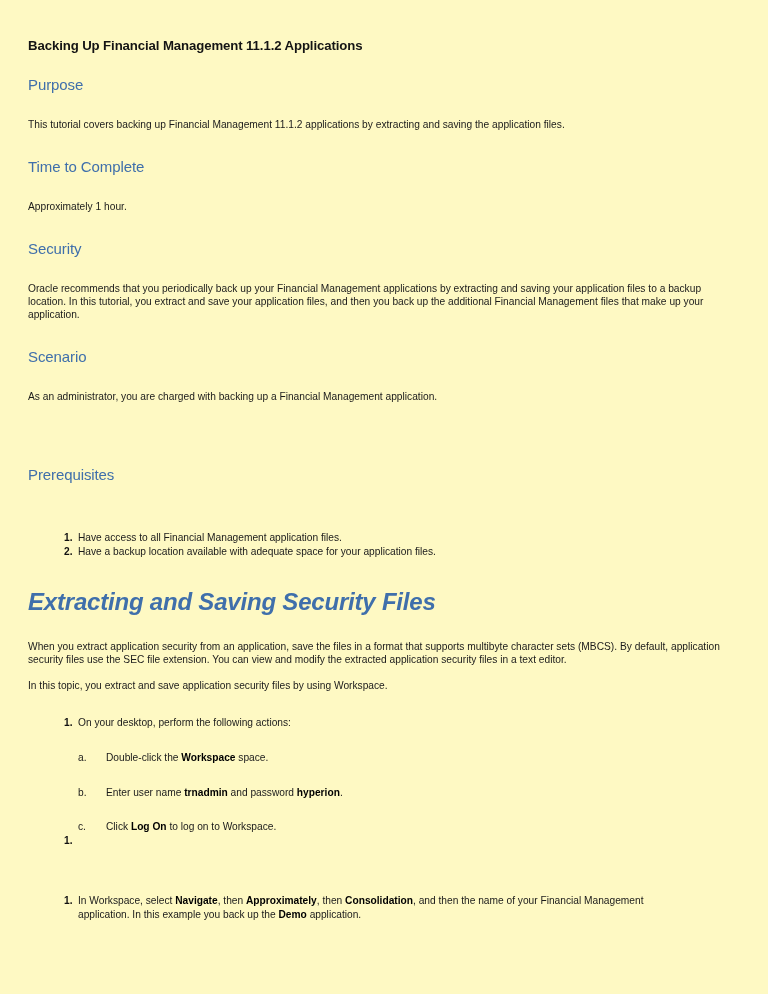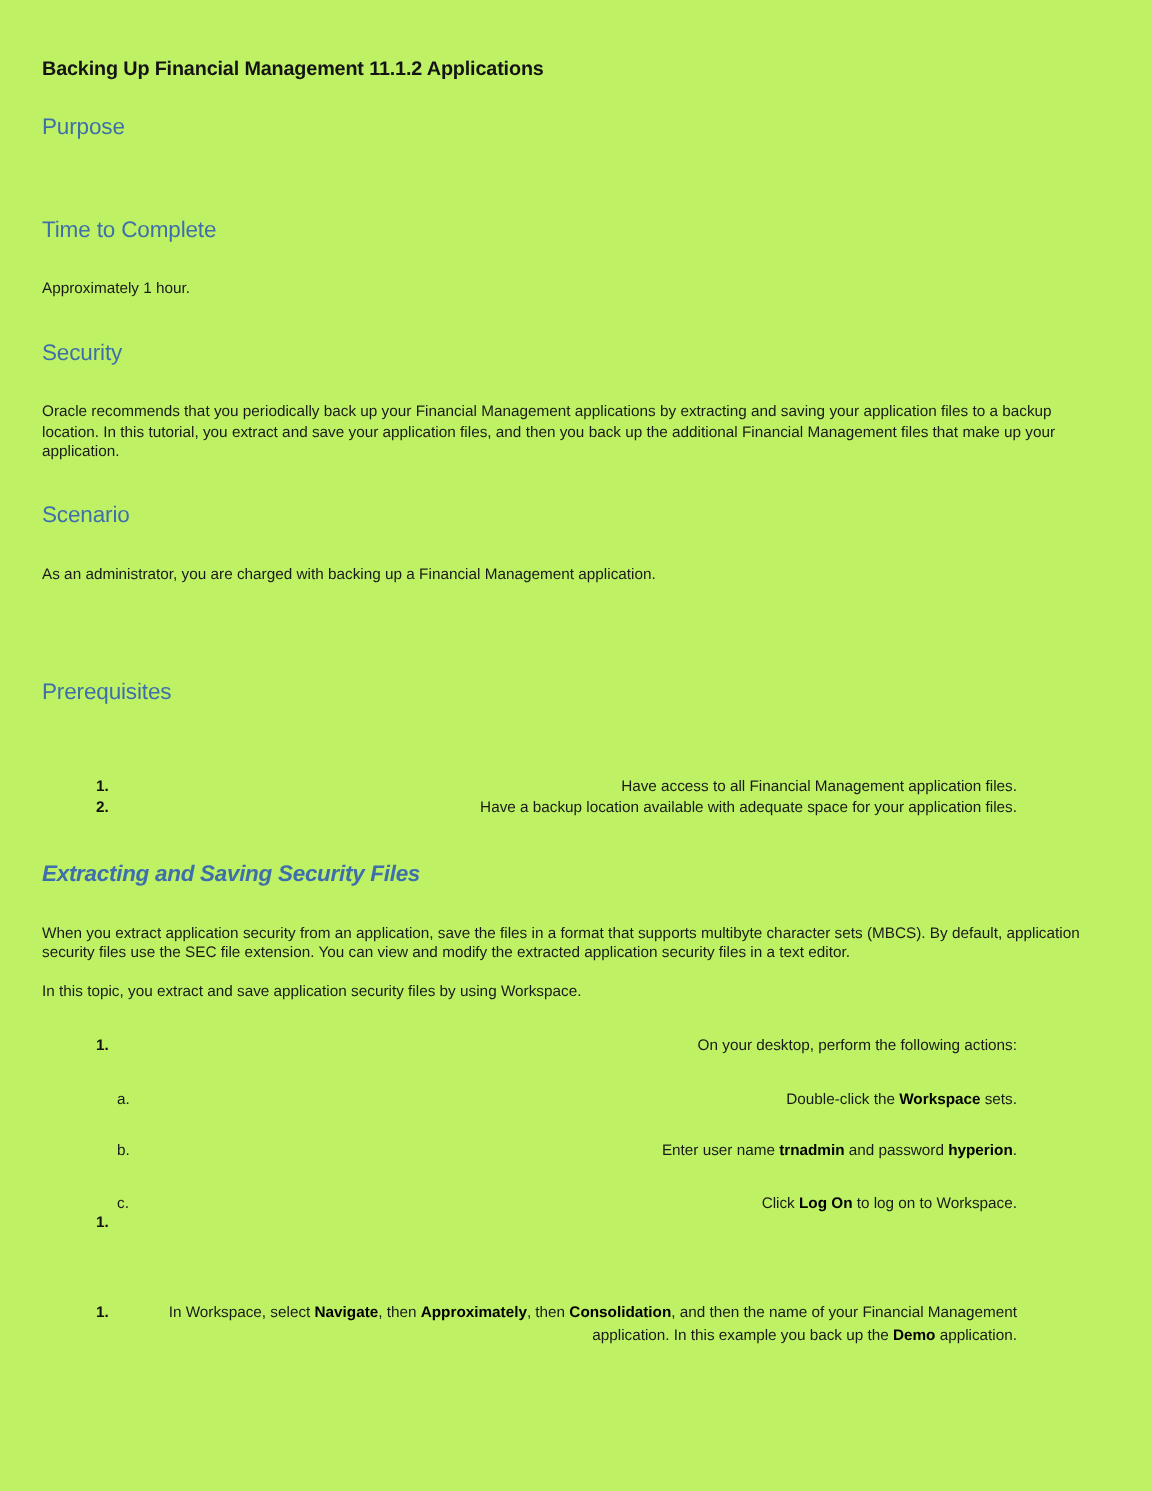--- a/index.html
+++ b/index.html
@@ -11,21 +11,21 @@
     width: 768px;
     height: 994px;
     font-family: "Liberation Sans", sans-serif;
     color: #111111;
     -webkit-font-smoothing: antialiased;
   }
   .page {
     position: relative;
     width: 768px;
     height: 994px;
-    background: #bef264;
+    background: #fef9c3;
     box-sizing: border-box;
     padding: 38px 33px 0 28px;
   }
   .doc-title {
     font-size: 13.2px;
     font-weight: bold;
     color: #141414;
     letter-spacing: -0.1px;
     margin: 0 0 22px 0;
     line-height: 1.2;
@@ -34,41 +34,40 @@
     font-size: 15px;
     font-weight: normal;
     color: #3f6fab;
     margin: 0 0 0 0;
     line-height: 1.25;
     letter-spacing: -0.1px;
   }
   h2.section-heading.emphasis {
     font-weight: bold;
     font-style: italic;
-    font-size: 15px;
+    font-size: 24px;
     letter-spacing: -0.2px;
   }
   p.body-text {
     font-size: 10.2px;
     line-height: 13.2px;
     color: #1a1a1a;
     margin: 0;
     max-width: 708px;
     letter-spacing: 0.01px;
   }
   .spacer-md { height: 23px; }
   .spacer-lg { height: 27px; }
   .spacer-para { height: 13px; }
 
   ol.num-list {
     margin: 0;
     padding: 0 0 0 36px;
     list-style: none;
     counter-reset: numitem;
-    text-align: right;
   }
   ol.num-list > li {
     position: relative;
     font-size: 10.2px;
     line-height: 14.6px;
     color: #1a1a1a;
     counter-increment: numitem;
     padding-left: 14px;
     max-width: 600px;
   }
@@ -103,20 +102,21 @@
 </style>
 </head>
 <body>
 
 <div class="page">
 
   <h1 class="doc-title">Backing Up Financial Management 11.1.2 Applications</h1>
 
   <h2 class="section-heading" style="color: rgb(63, 111, 171);">Purpose</h2>
   <div class="spacer-md"></div>
+  <p class="body-text">This tutorial covers backing up Financial Management 11.1.2 applications by extracting and saving the application files.</p>
 
   <div class="spacer-lg"></div>
 
   <h2 class="section-heading" style="color: rgb(63, 111, 171);">Time to Complete</h2>
   <div class="spacer-md"></div>
   <p class="body-text">Approximately 1 hour.</p>
 
   <div class="spacer-lg"></div>
 
   <h2 class="section-heading" style="color: rgb(63, 111, 171);">Security</h2>
@@ -151,21 +151,21 @@
 
   <p class="body-text">In this topic, you extract and save application security files by using Workspace.</p>
 
   <div class="spacer-md"></div>
 
   <ol class="num-list" style="counter-reset: numitem 0;">
     <li>
       <span>On your desktop, perform the following actions:</span>
       <ul class="sub-steps">
         <li>
-          <span class="marker">a.</span><span>Double-click the </span><b>Workspace</b><span> sets.</span>
+          <span class="marker">a.</span><span>Double-click the </span><b>Workspace</b><span> space.</span>
         </li>
         <li>
           <span class="marker">b.</span><span>Enter user name </span><b>trnadmin</b><span> and password </span><b>hyperion</b><span>.</span>
         </li>
         <li>
           <span class="marker">c.</span><span>Click </span><b>Log On</b><span> to log on to Workspace.</span>
         </li>
       </ul>
     </li>
 

